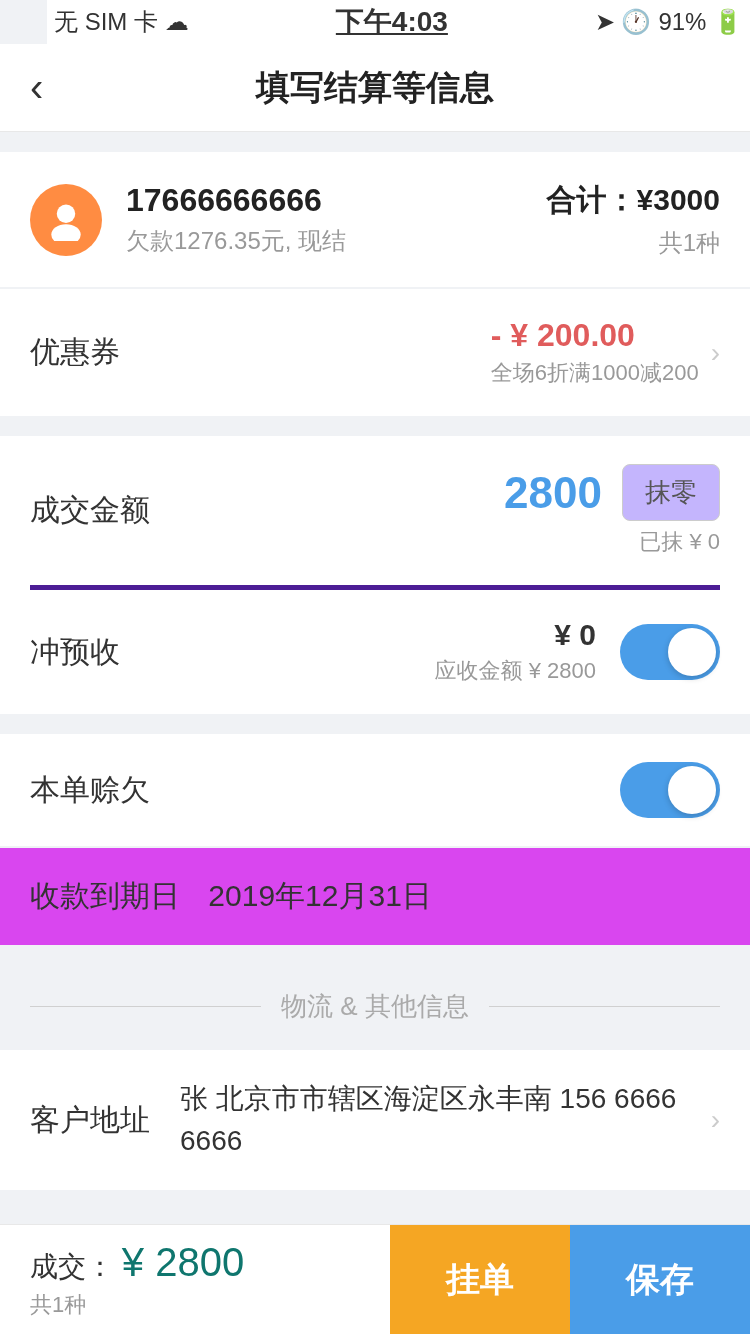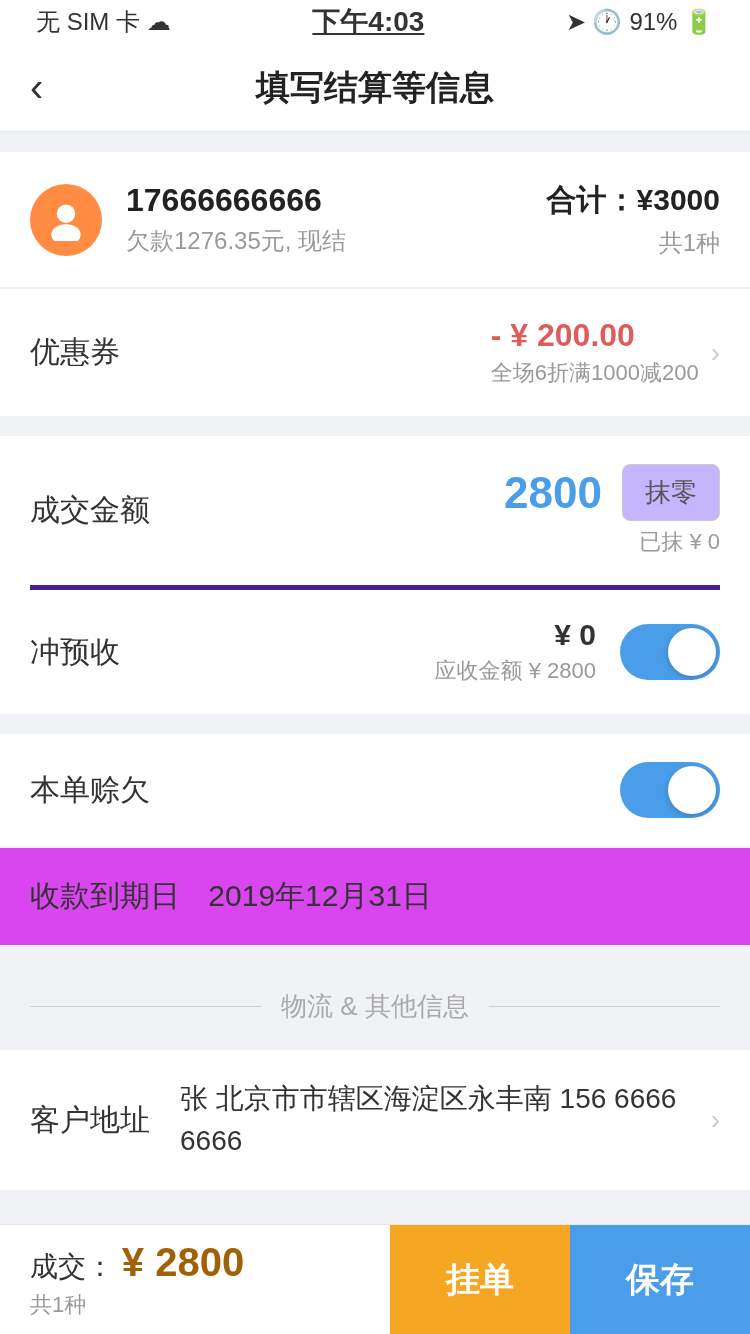--- a/index.html
+++ b/index.html
@@ -13,23 +13,24 @@
       color: #333;
     }
 
     
     .status-bar {
       height: 44px;
       background: #fff;
       display: flex;
       align-items: center;
       justify-content: space-between;
-      padding: 0 36px;
+      padding: 0 7px;
       font-size: 24px;
       font-weight: 500;
+      margin-left: 47px;
     }
     .status-left { display: flex; align-items: center; gap: 12px; }
     .status-center { font-size: 28px; font-weight: 600; text-decoration: underline; }
     .status-right { display: flex; align-items: center; gap: 8px; font-size: 24px; }
 
     
     .nav-bar {
       height: 88px;
       background: #fff;
       display: flex;
@@ -231,21 +232,21 @@
       background: #fff;
       display: flex;
       align-items: center;
       border-top: 1px solid #e8e8e8;
     }
     .bottom-summary {
       flex: 1;
       padding: 0 30px;
     }
     .bottom-deal { font-size: 28px; color: #333; }
-    .bottom-deal-amount { font-size: 40px; font-weight: 700; color: #a16207; }
+    .bottom-deal-amount { font-size: 40px; font-weight: 400; color: #0f766e; }
     .bottom-count { font-size: 22px; color: #999; margin-top: 4px; }
     .bottom-btn {
       height: 110px;
       width: 180px;
       display: flex;
       align-items: center;
       justify-content: center;
       font-size: 34px;
       font-weight: 600;
       color: #fff;

